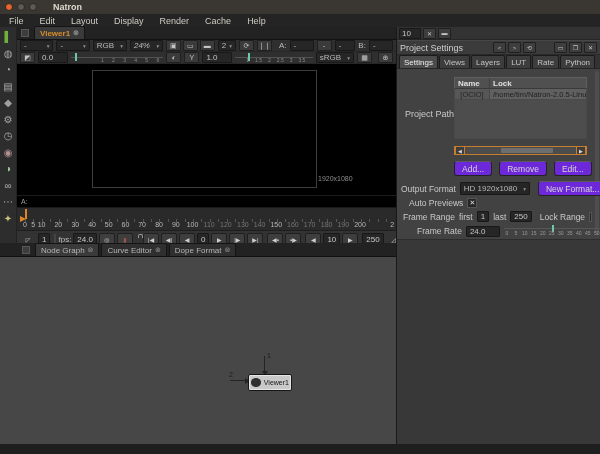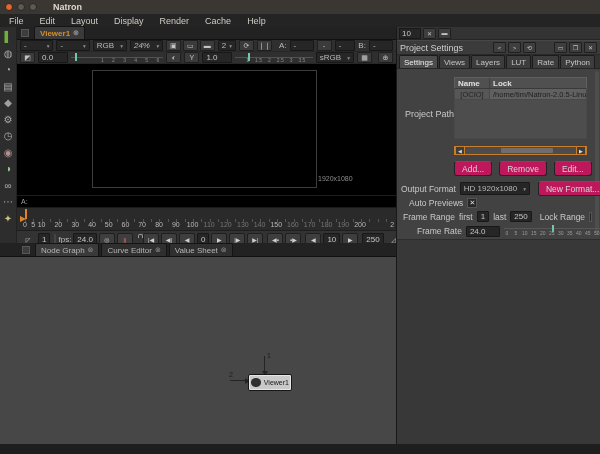--- a/index.html
+++ b/index.html
@@ -22,21 +22,21 @@
   .pane-sq{width:8px;height:8px;background:#3d3d3d;border:1px solid #575757;margin:0 3px 2px 2px;box-sizing:border-box;}
   .tab{font-size:8px;color:#b6b6b6;background:#2f2f2f;border:1px solid #141414;border-bottom:none;border-radius:2px 2px 0 0;padding:1.5px 5px;display:flex;align-items:center;gap:3px;white-space:nowrap;}
   .tab.active{background:#3a3a3a;}
   .tab.orange{color:#d78d2a;font-weight:bold;}
   .tab .x{color:#8d8d8d;font-size:7px;}
   .combo{background:#262626;border:1px solid #181818;color:#b9b9b9;font-size:8px;height:9px;display:flex;align-items:center;gap:3px;padding:0 3px;border-radius:1px;white-space:nowrap;}
   .combo .arr{font-size:5.5px;color:#8f8f8f;}
   .field{background:#262626;border:1px solid #181818;color:#c6c6c6;font-size:8px;height:9px;display:flex;align-items:center;padding:0 3px;border-radius:1px;}
   .vicon{min-width:11px;height:9px;background:#3b3b3b;border:1px solid #1f1f1f;color:#c4c4c4;font-size:7px;display:flex;align-items:center;justify-content:center;border-radius:1px;padding:0 1px;}
   .pbtn{min-width:12px;height:11px;background:#3e3e3e;border:1px solid #1f1f1f;border-radius:2px;color:#cfcfcf;font-size:6px;display:flex;align-items:center;justify-content:center;padding:0 1px;white-space:nowrap;}
-  .btn{background:#be185d;border:1px solid #232323;border-top-color:#5a5a5a;border-radius:3px;color:#d6d6d6;font-size:8.5px;padding:1.5px 7px;white-space:nowrap;}
+  .btn{background:#6d28d9;border:1px solid #232323;border-top-color:#5a5a5a;border-radius:3px;color:#d6d6d6;font-size:8.5px;padding:1.5px 7px;white-space:nowrap;}
   .checkbox{width:8px;height:8px;background:#262626;border:1px solid #555;font-size:7px;color:#ddd;display:flex;align-items:center;justify-content:center;line-height:8px;}
   
   .viewer-pane{position:absolute;left:17px;top:27px;width:379px;height:216px;background:#2f2f2f;}
   .vrow{display:flex;align-items:center;gap:3px;height:11px;padding:0 3px;background:#2f2f2f;border-bottom:1px solid #272727;}
   .vcanvas{position:relative;height:131px;background:#000;}
   .format-rect{position:absolute;left:75px;top:6px;width:223px;height:116px;border:1px solid #3d3d3d;}
   .format-label{position:absolute;left:301px;top:111px;font-size:7px;color:#8c8c8c;}
   .infobar{height:11px;background:#000;border-top:1px solid #1c1c1c;color:#9f9f9f;font-size:7px;display:flex;align-items:center;padding:0 4px;}
   .timeline{position:relative;height:22px;background:#2a2a2a;border-top:1px solid #1a1a1a;}
   .timeline .ruler{position:absolute;left:8px;right:2px;top:11px;height:3px;background:repeating-linear-gradient(90deg,#565656 0 1px,transparent 1px 8.4px);}
@@ -312,21 +312,21 @@
       <span style="display:flex;gap:2px;align-items:flex-end">
           <span class="tab active">
           <span>Node Graph</span>
           <span class="x">⊗</span>
         </span>
           <span class="tab">
           <span>Curve Editor</span>
           <span class="x">⊗</span>
         </span>
           <span class="tab">
-          <span>Value Sheet</span>
+          <span>Dope Format</span>
           <span class="x">⊗</span>
         </span>
         </span>
     </div>
     <div class="ngcanvas">
       <div class="arrow-v"></div>
       <div class="arrow-h"></div>
       <span class="in-label one">1</span>
       <span class="in-label two">2</span>
       <div class="node">

